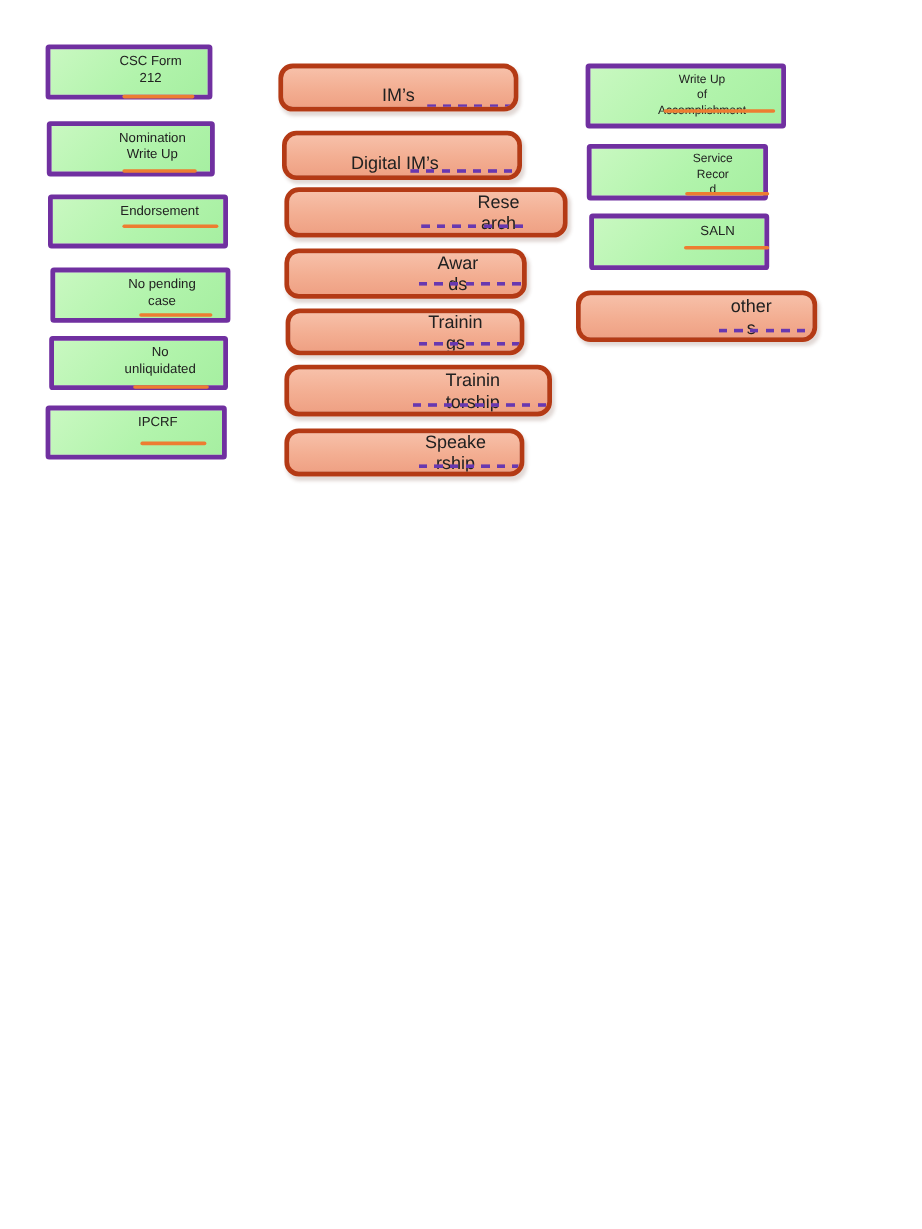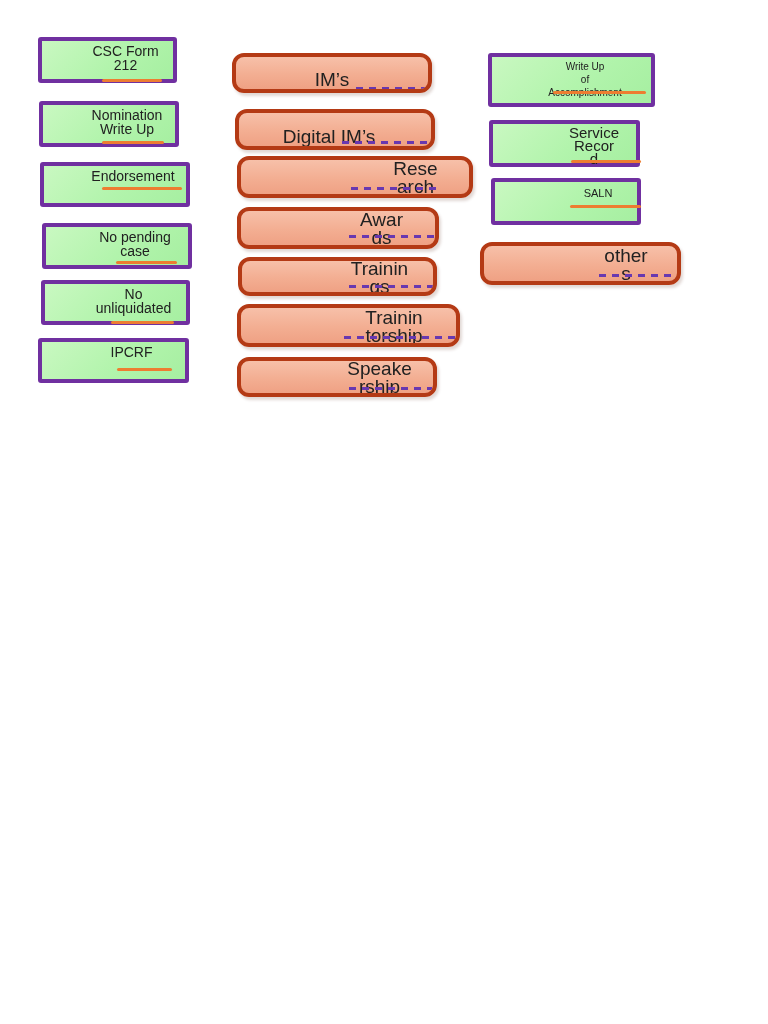--- a/index.html
+++ b/index.html
@@ -5,22 +5,22 @@
   html,body{margin:0;padding:0;background:#ffffff;}
   .page{position:relative;width:768px;height:1024px;background:#ffffff;overflow:hidden;
         font-family:"Liberation Sans",sans-serif;color:#212121;}
   .box{position:absolute;box-sizing:border-box;}
   .g{background:linear-gradient(135deg,#c9f8c1 0%,#b2f4ac 55%,#a6efa1 100%);
      border:4px solid #7030a0;border-radius:3px;}
   .s{background:linear-gradient(180deg,#f7c0a9 0%,#f3ae92 55%,#efa184 100%);
      border:4px solid #b43a15;border-radius:12px;overflow:hidden;
      box-shadow:2px 3px 3px rgba(90,40,20,0.18);}
   .txt{position:absolute;text-align:center;}
-  .gtxt{font-size:14px;line-height:14px;top:3px;left:40px;right:4px;}
-  .stxt{font-size:19px;line-height:18px;}
+  .gtxt{font-size:11px;line-height:14px;top:3px;left:40px;right:4px;}
+  .stxt{font-size:15px;line-height:18px;}
   .ln{display:block;white-space:nowrap;}
   .orange-line{position:absolute;height:3px;background:#ed7d31;border-radius:2px;z-index:3;}
   .dash-line{position:absolute;height:3px;z-index:3;
      background:repeating-linear-gradient(90deg,#6838b0 0 7px,transparent 7px 13px);}
 </style>
 </head>
 <body>
 
 <div class="page">
 
@@ -127,21 +127,21 @@
   <div class="box g" style="left:488px;top:53px;width:167px;height:54px;">
     <div class="txt" style="right:4px;width:124px;top:3px;font-size:10px;line-height:13px;">
       <span class="ln">Write Up</span>
       <span class="ln">of</span>
       <span class="ln">Accomplishment</span>
     </div>
     <div class="orange-line" style="left:61px;top:34px;width:93px;"></div>
   </div>
 
   <div class="box g" style="left:489px;top:120px;width:151px;height:47px;">
-    <div class="txt" style="right:2px;width:80px;top:2px;font-size:15px;line-height:13px;">
+    <div class="txt" style="right:2px;width:80px;top:2px;font-size:10px;line-height:13px;">
       <span class="ln">Service</span>
       <span class="ln">Recor</span>
       <span class="ln">d</span>
     </div>
     <div class="orange-line" style="left:78px;top:36px;width:70px;"></div>
   </div>
 
   <div class="box g" style="left:491px;top:178px;width:150px;height:47px;">
     <div class="txt" style="right:4px;width:70px;top:4px;font-size:11px;line-height:14px;">
       <span class="ln">SALN</span>

